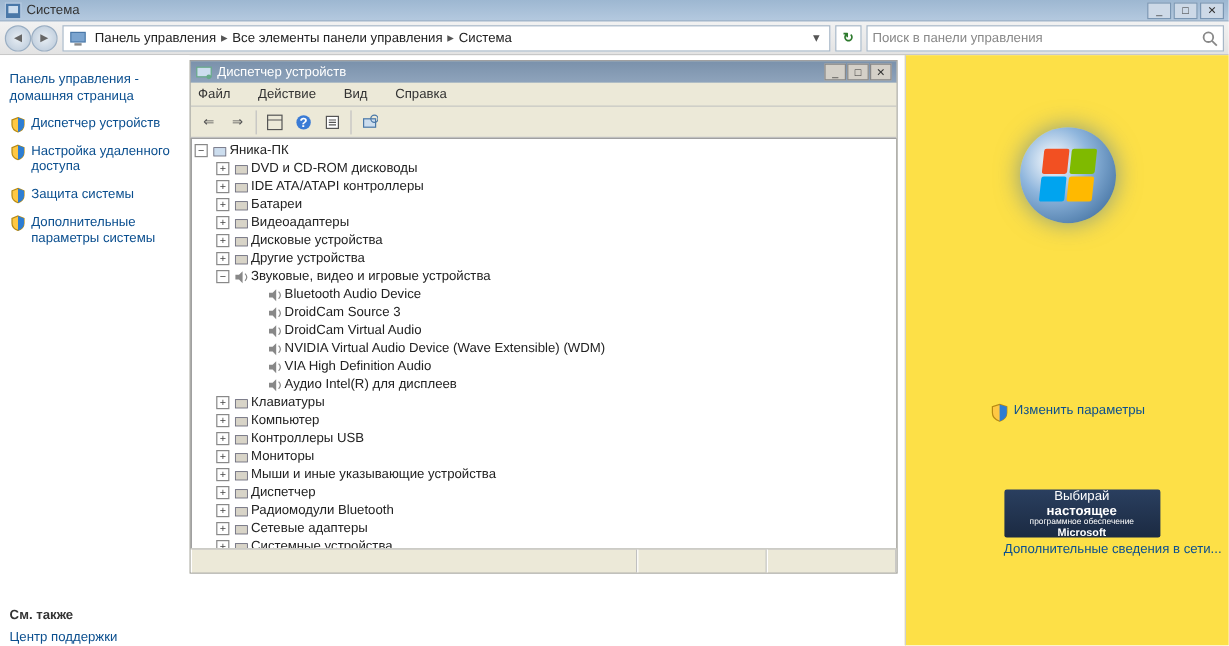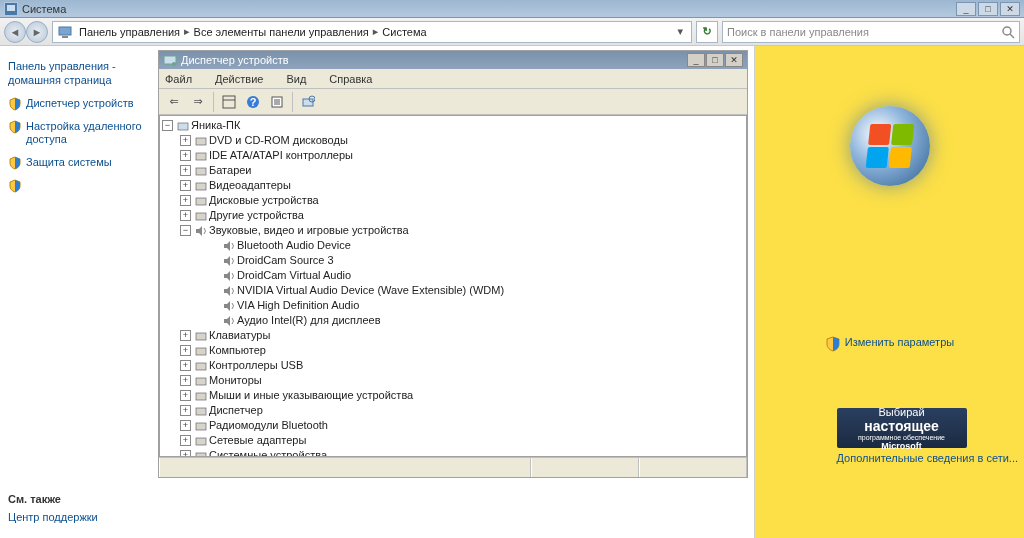--- a/index.html
+++ b/index.html
@@ -69,21 +69,21 @@
 .rightpanel { width: 270px; border-left: 1px solid #d0d0d0; background: #fde047; display: flex; flex-direction: column; align-items: center; padding-top: 60px; }
 .winlogo { width: 80px; height: 80px; border-radius: 50%; background: radial-gradient(circle at 35% 35%, #fff, #8fb6dd 40%, #2c5d8f 100%); display: flex; align-items: center; justify-content: center; box-shadow: 0 0 20px rgba(60,110,170,0.6); }
 .winflag { width: 44px; height: 44px; display: grid; grid-template-columns: 1fr 1fr; grid-template-rows: 1fr 1fr; gap: 2px; transform: skewX(-6deg); }
 .winflag span:nth-child(1){background:#f25022;border-radius:2px;}
 .winflag span:nth-child(2){background:#7fba00;border-radius:2px;}
 .winflag span:nth-child(3){background:#00a4ef;border-radius:2px;}
 .winflag span:nth-child(4){background:#ffb900;border-radius:2px;}
 .change-params { margin-top: 150px; display: flex; gap: 4px; align-items: flex-start; color: #0b4f8f; cursor: pointer; }
 .change-params .cp-icon { width: 16px; height: 16px; }
 .ms-badge { margin-top: 56px; width: 130px; height: 40px; background: linear-gradient(#2a3f5f, #1b2a42); color: #fff; font-size: 9px; text-align: center; display: flex; flex-direction: column; justify-content: center; border-radius: 2px; }
-.ms-badge .line2 { font-size: 14px; font-weight: bold; }
+.ms-badge .line2 { font-size: 11px; font-weight: bold; }
 .netlink { color: #0b4f8f; margin-top: 4px; cursor: pointer; text-align: right; }
 .rightpanel .bottom-links { align-self: flex-end; padding-right: 6px; }
 
 svg { display: block; }
 </style>
 </head>
 <body>
 
 <div class="titlebar">
   <span class="icon">
@@ -162,20 +162,21 @@
         </span>
       <span>Защита системы</span>
     </a>
     <a class="link with-icon">
       <span class="shield">
           <svg width="14" height="14">
             <path d="M7 1 L12 3 V7 C12 10 10 12 7 13 C4 12 2 10 2 7 V3 Z" fill="#ffc843" stroke="#b88a12"></path>
             <path d="M7 1 L12 3 V7 C12 10 10 12 7 13 Z" fill="#2d7dd2"></path>
           </svg>
         </span>
+      <span>Дополнительные параметры системы</span>
     </a>
 
     <div class="seealso">
       <div class="hdr">См. также</div>
       <a class="link">Центр поддержки</a>
 
     </div>
   </div>
 
   <div class="center">

